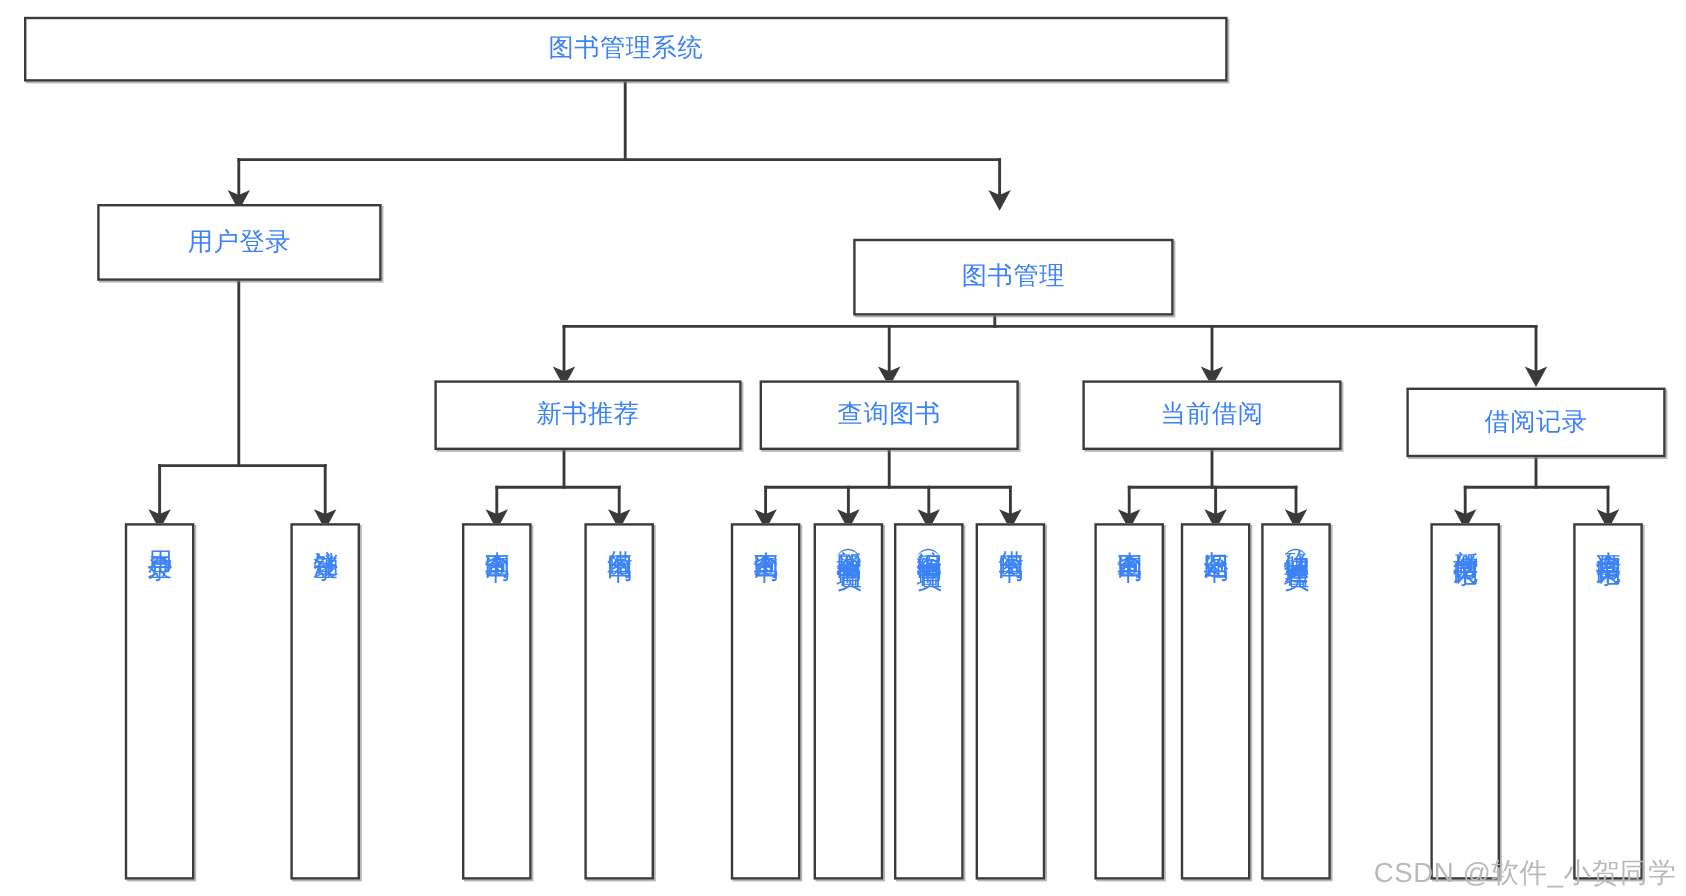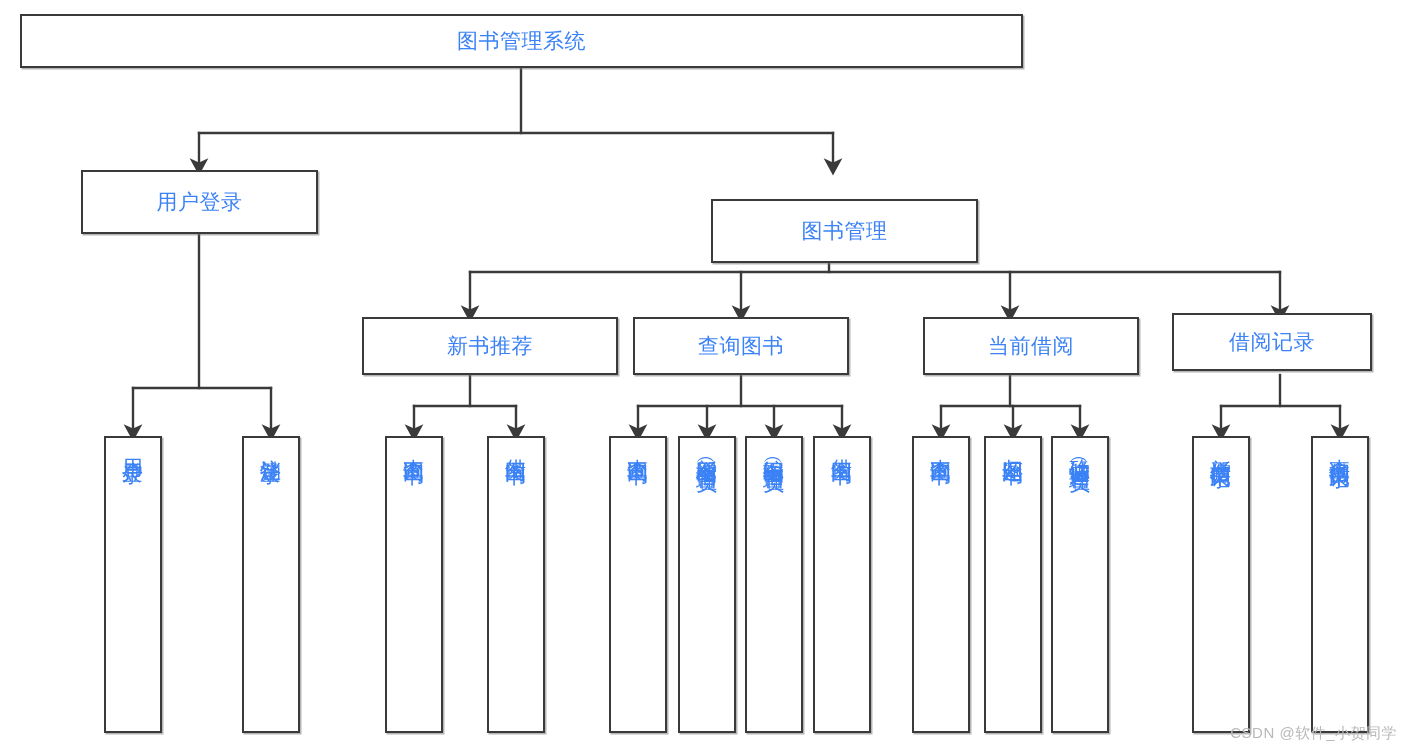--- a/index.html
+++ b/index.html
@@ -59,21 +59,21 @@
     writing-mode: vertical-rl;
     text-orientation: upright;
     font-size: 21px;
     line-height: 1.0;
     letter-spacing: 2px;
   }
   #watermark {
     position: absolute;
     right: 8px;
     bottom: 4px;
-    font-size: 15px;
+    font-size: 23px;
     color: #b9b9b9;
     z-index: 5;
     white-space: nowrap;
     letter-spacing: 0.5px;
   }
 </style>
 </head>
 <body>
 
 <div id="diagram-root" style="background: rgb(255, 255, 255);">
@@ -138,24 +138,24 @@
   <div class="node horiz" style="left: 711px; top: 182px; width: 267px; height: 64px; background: rgb(255, 255, 255); border-color: rgb(58, 58, 58); color: rgb(38, 38, 38); margin-top: 17px;">
     <span class="node-label">图书管理</span>
   </div>
 
   <div class="node horiz" style="left: 362px; top: 317px; width: 256px; height: 58px; background: rgb(255, 255, 255); border-color: rgb(58, 58, 58); color: rgb(38, 38, 38);">
     <span class="node-label">新书推荐</span>
   </div>
   <div class="node horiz" style="left: 633px; top: 317px; width: 216px; height: 58px; background: rgb(255, 255, 255); border-color: rgb(58, 58, 58); color: rgb(38, 38, 38);">
     <span class="node-label">查询图书</span>
   </div>
-  <div class="node horiz" style="left: 902px; top: 317px; width: 216px; height: 58px; background: rgb(255, 255, 255); border-color: rgb(58, 58, 58); color: rgb(38, 38, 38); margin-left: 21px;">
+  <div class="node horiz" style="left: 902px; top: 317px; width: 216px; height: 58px; background: rgb(255, 255, 255); border-color: rgb(58, 58, 58); color: rgb(38, 38, 38);">
     <span class="node-label">当前借阅</span>
   </div>
-  <div class="node horiz" style="left: 1172px; top: 313px; width: 200px; height: 58px; background: rgb(255, 255, 255); border-color: rgb(58, 58, 58); color: rgb(38, 38, 38);">
+  <div class="node horiz" style="left: 1172px; top: 323px; width: 216px; height: 58px; background: rgb(255, 255, 255); border-color: rgb(58, 58, 58); color: rgb(38, 38, 38);">
     <span class="node-label">借阅记录</span>
   </div>
 
   <div class="node vert" style="left: 104px; top: 436px; width: 58px; height: 297px; background: rgb(255, 255, 255); border-color: rgb(58, 58, 58); color: rgb(38, 38, 38);">
     <span class="node-label">用户登录</span>
   </div>
   <div class="node vert" style="left: 242px; top: 436px; width: 58px; height: 297px; background: rgb(255, 255, 255); border-color: rgb(58, 58, 58); color: rgb(38, 38, 38);">
     <span class="node-label">注销登录</span>
   </div>
   <div class="node vert" style="left: 385px; top: 436px; width: 58px; height: 297px; background: rgb(255, 255, 255); border-color: rgb(58, 58, 58); color: rgb(38, 38, 38);">

